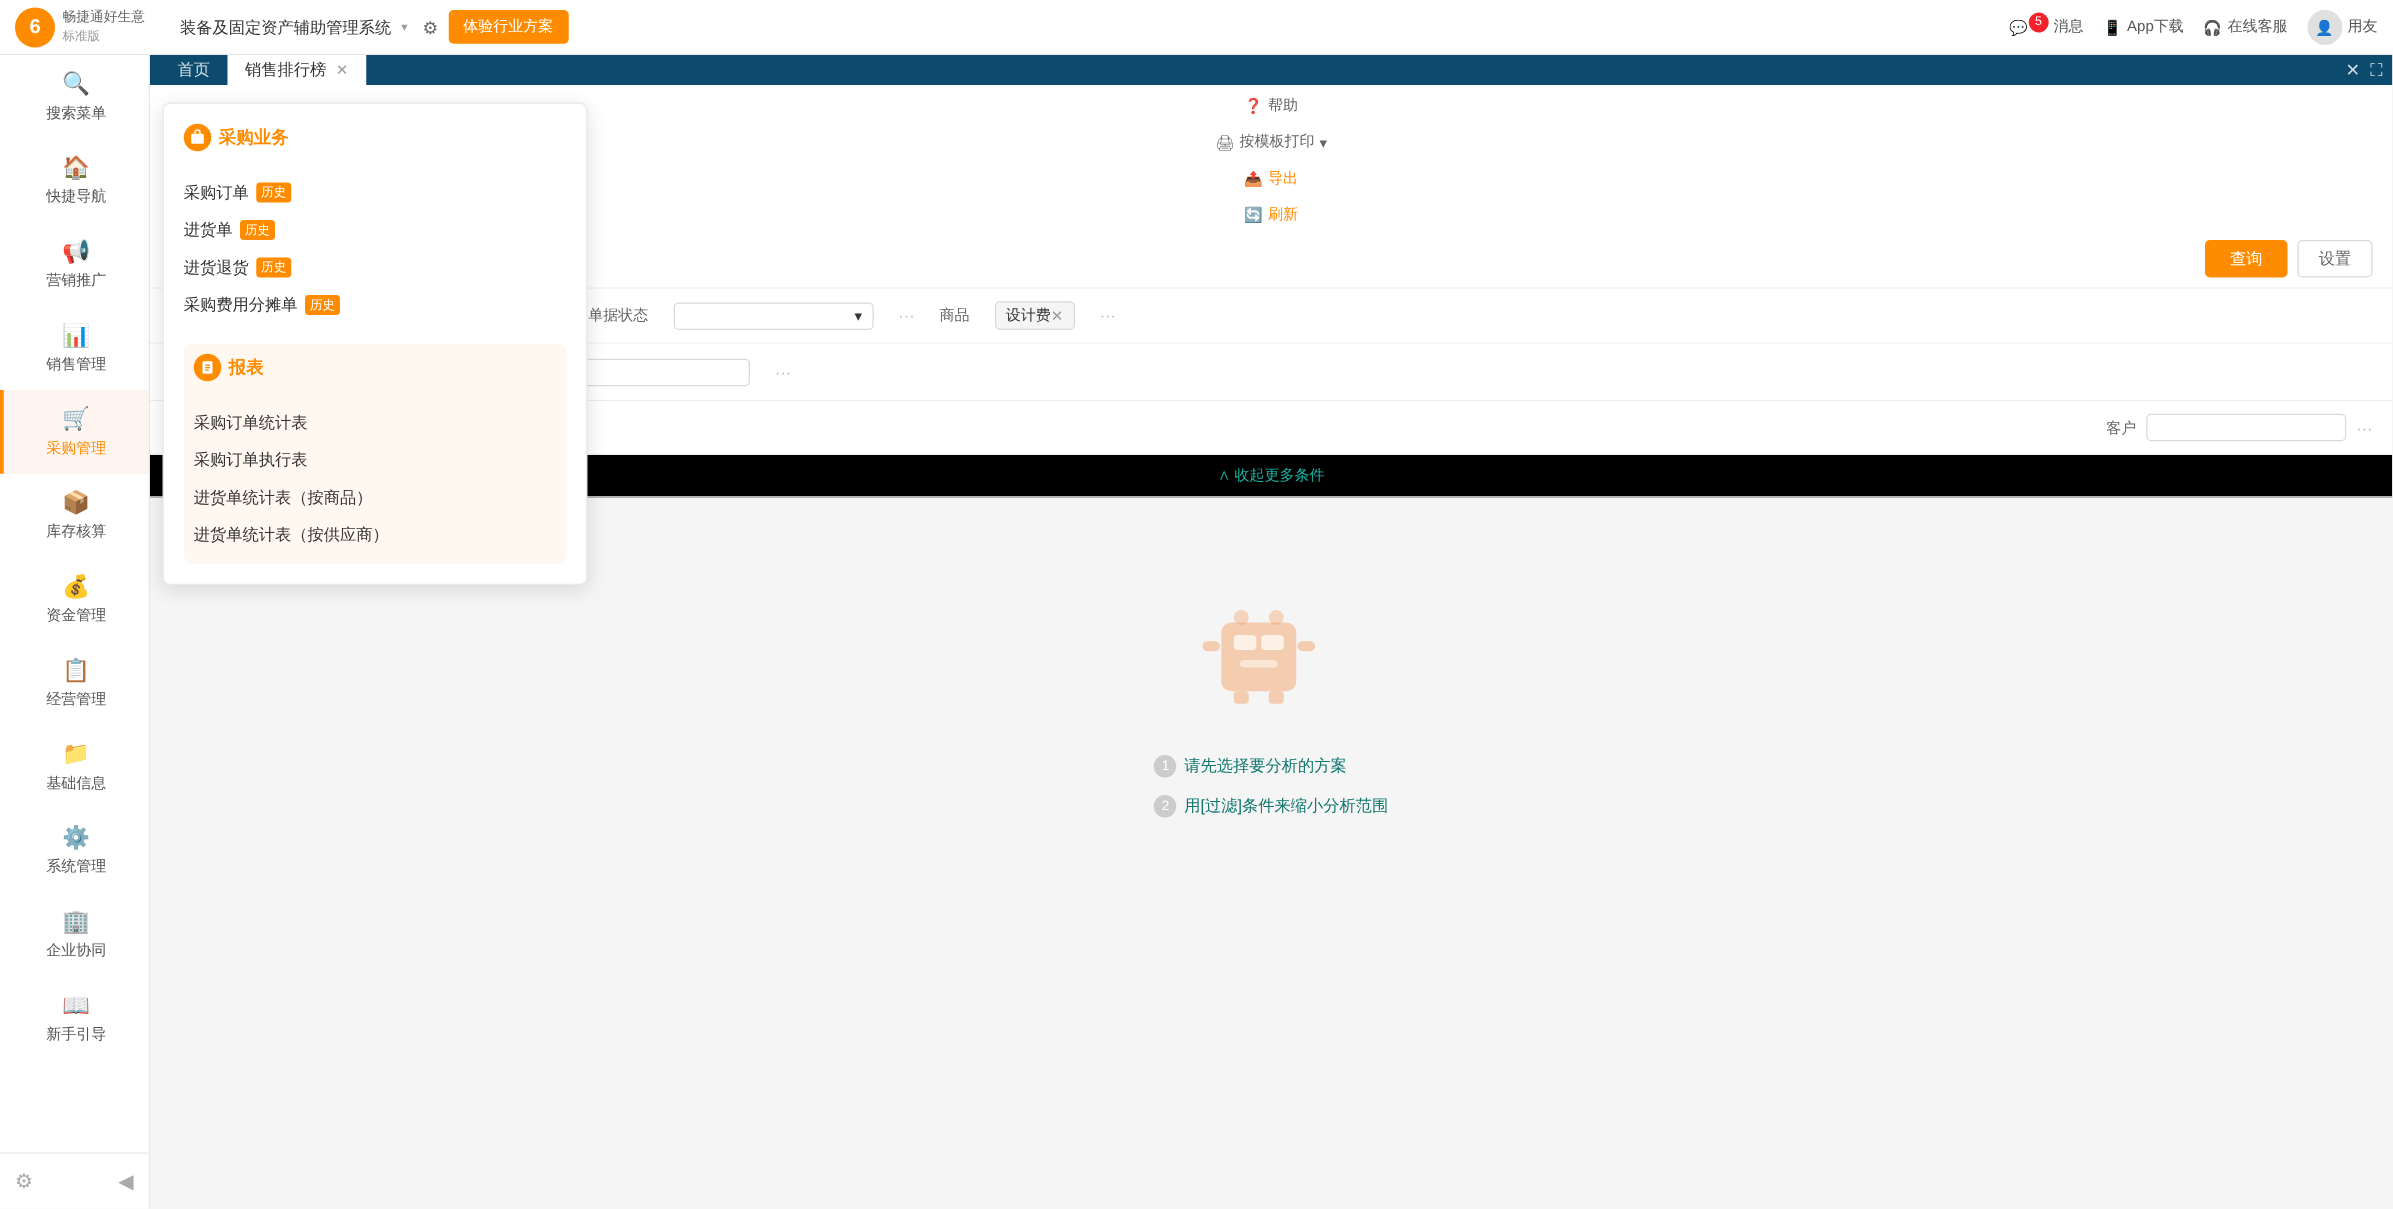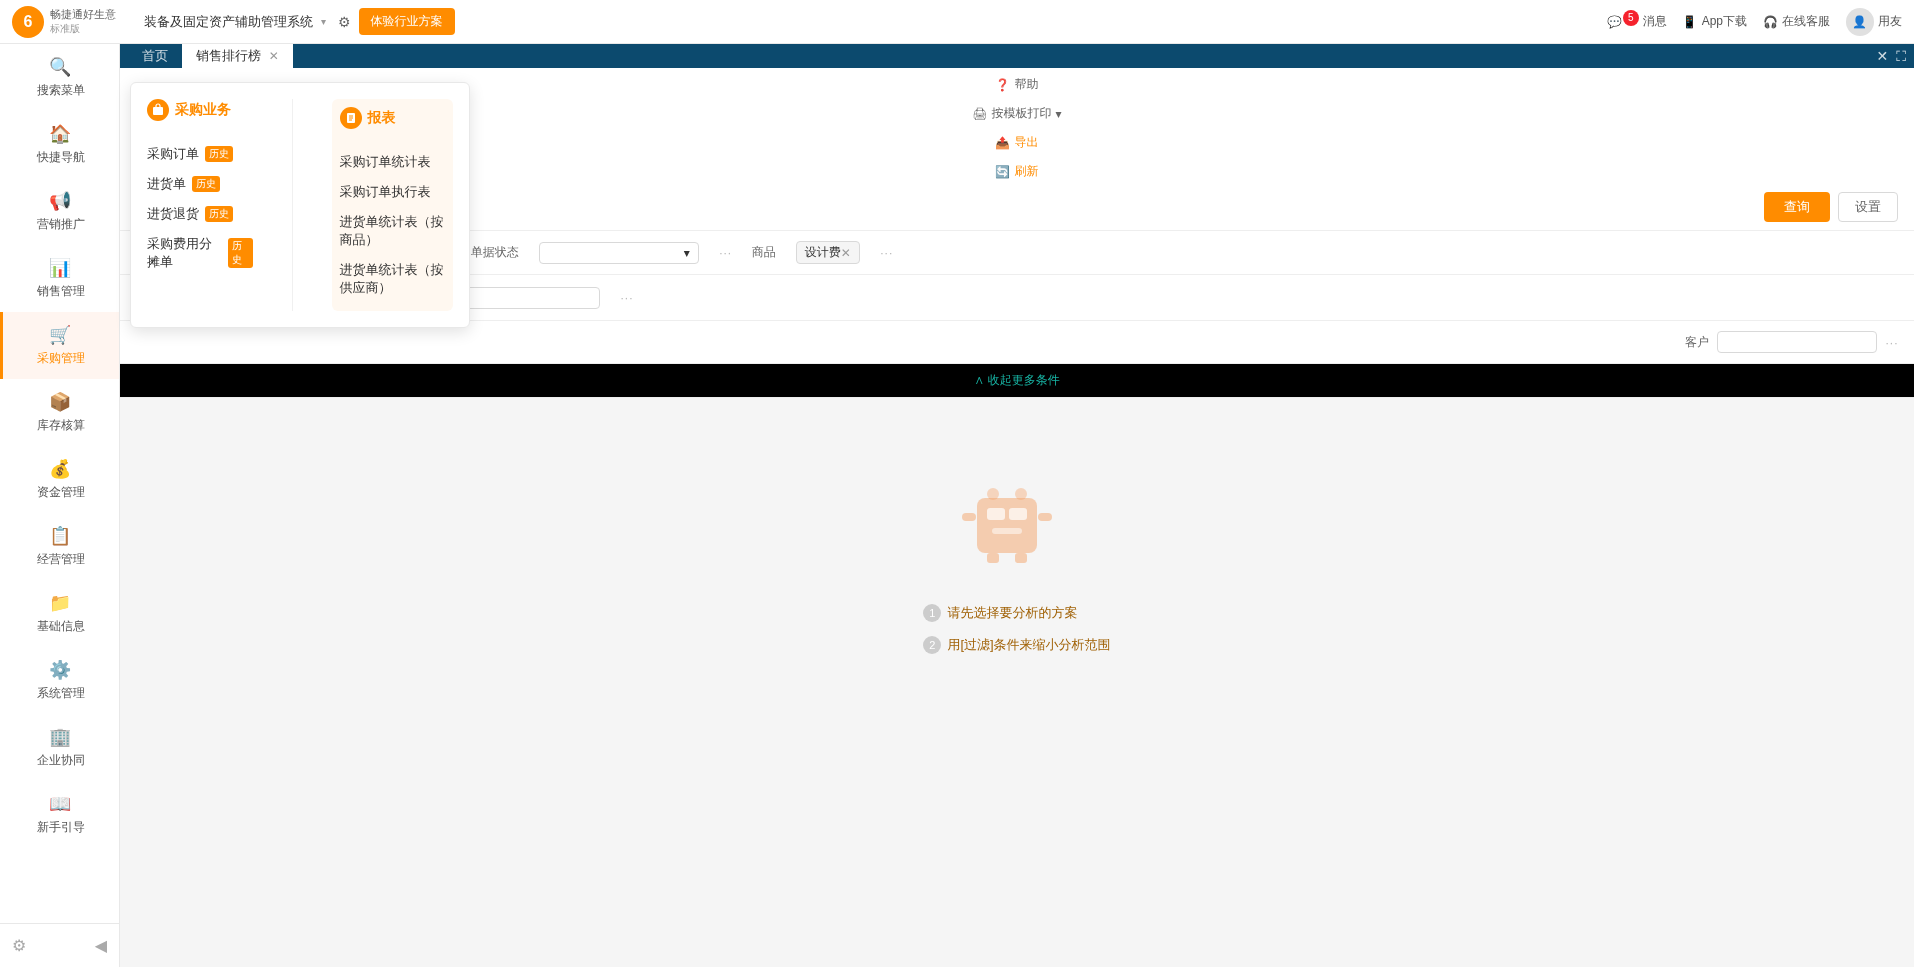--- a/index.html
+++ b/index.html
@@ -279,21 +279,21 @@
     
     .empty-state {
       display: flex;
       flex-direction: column;
       align-items: center;
       justify-content: center;
       padding: 80px 20px;
       gap: 12px;
     }
     .empty-text {
-      color: #a16207;
+      color: #0f766e;
       font-size: 13px;
       line-height: 2;
     }
     .empty-text-item {
       display: flex;
       align-items: center;
       gap: 6px;
     }
     .step-num {
       width: 18px;
@@ -313,21 +313,22 @@
       top: 82px;
       left: 130px;
       background: #fff;
       border: 1px solid #e8e8e8;
       border-radius: 6px;
       box-shadow: 0 4px 16px rgba(0,0,0,0.12);
       z-index: 200;
       width: 340px;
       padding: 16px;
       display: flex;
-      gap: 31px;
+      gap: 8px;
+      flex-direction: column;
     }
     .menu-section {
       flex: 1;
     }
     .menu-section-title {
       display: flex;
       align-items: center;
       gap: 6px;
       color: #ff8c00;
       font-size: 14px;

